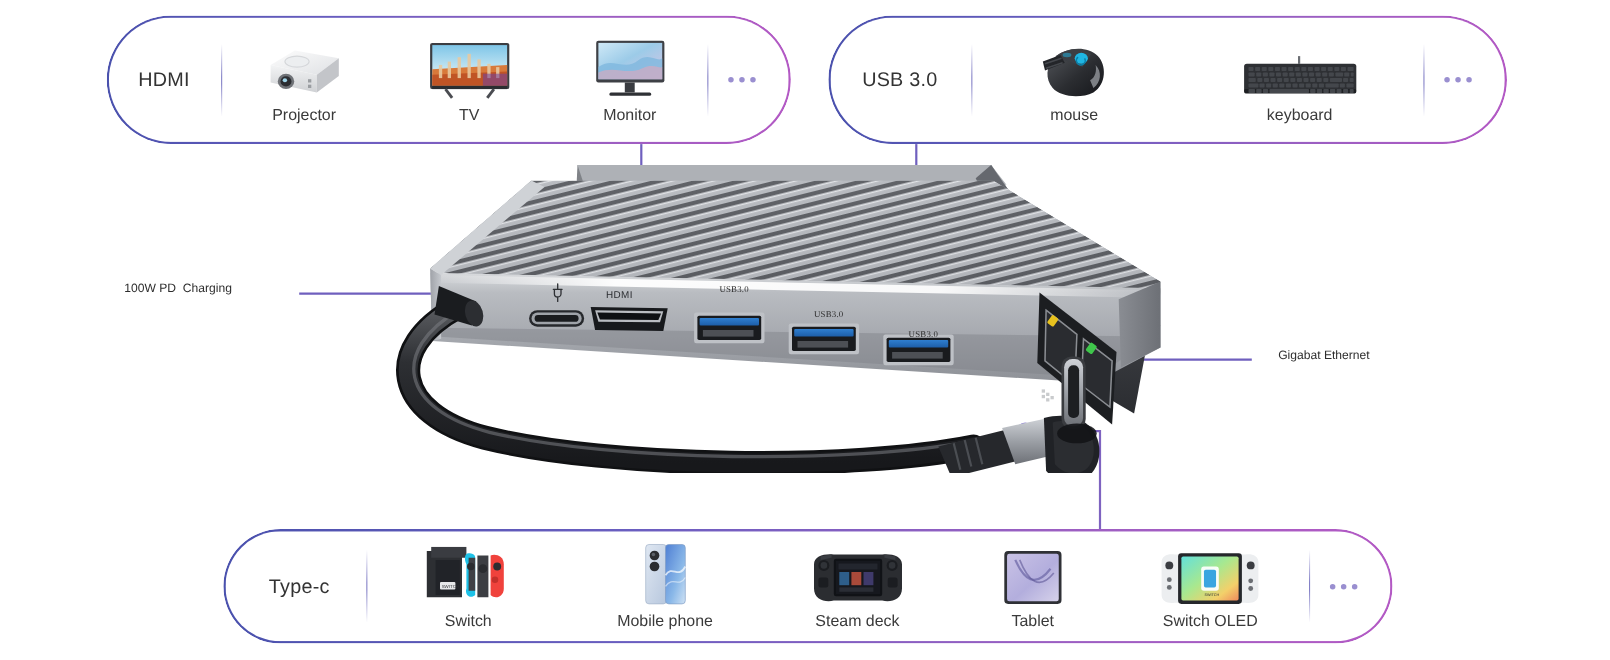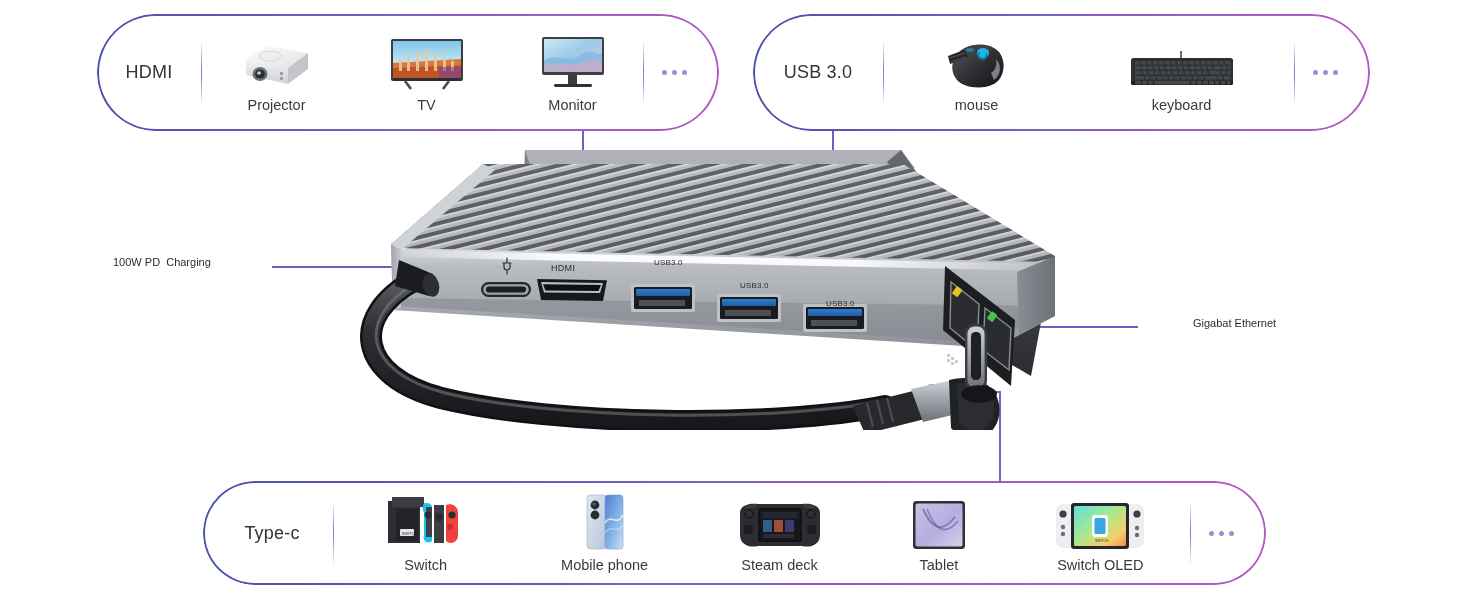--- a/index.html
+++ b/index.html
@@ -119,28 +119,28 @@
   }
 
   
   .sidelabel {
     position: absolute;
     font-size: 11px;
     color: #2d2d2d;
     white-space: pre;
   }
   #label-pd  { left: 113px; top: 256px; }
-  #label-eth { left: 1193px; top: 317px; text-align: center; }
+  #label-eth { left: 1162px; top: 317px; text-align: center; }
 
   
   .portlabel {
     position: absolute;
     font-size: 8px;
     color: #2b2b2b;
-    font-family: Liberation Sans, sans-serif;
+    font-family: Liberation Serif, serif;
     letter-spacing: .2px;
     white-space: nowrap;
   }
 </style>
 </head>
 <body>
 
 <div id="stage">
 
   <svg id="wires" viewBox="0 0 1464 600" xmlns="http://www.w3.org/2000/svg">

